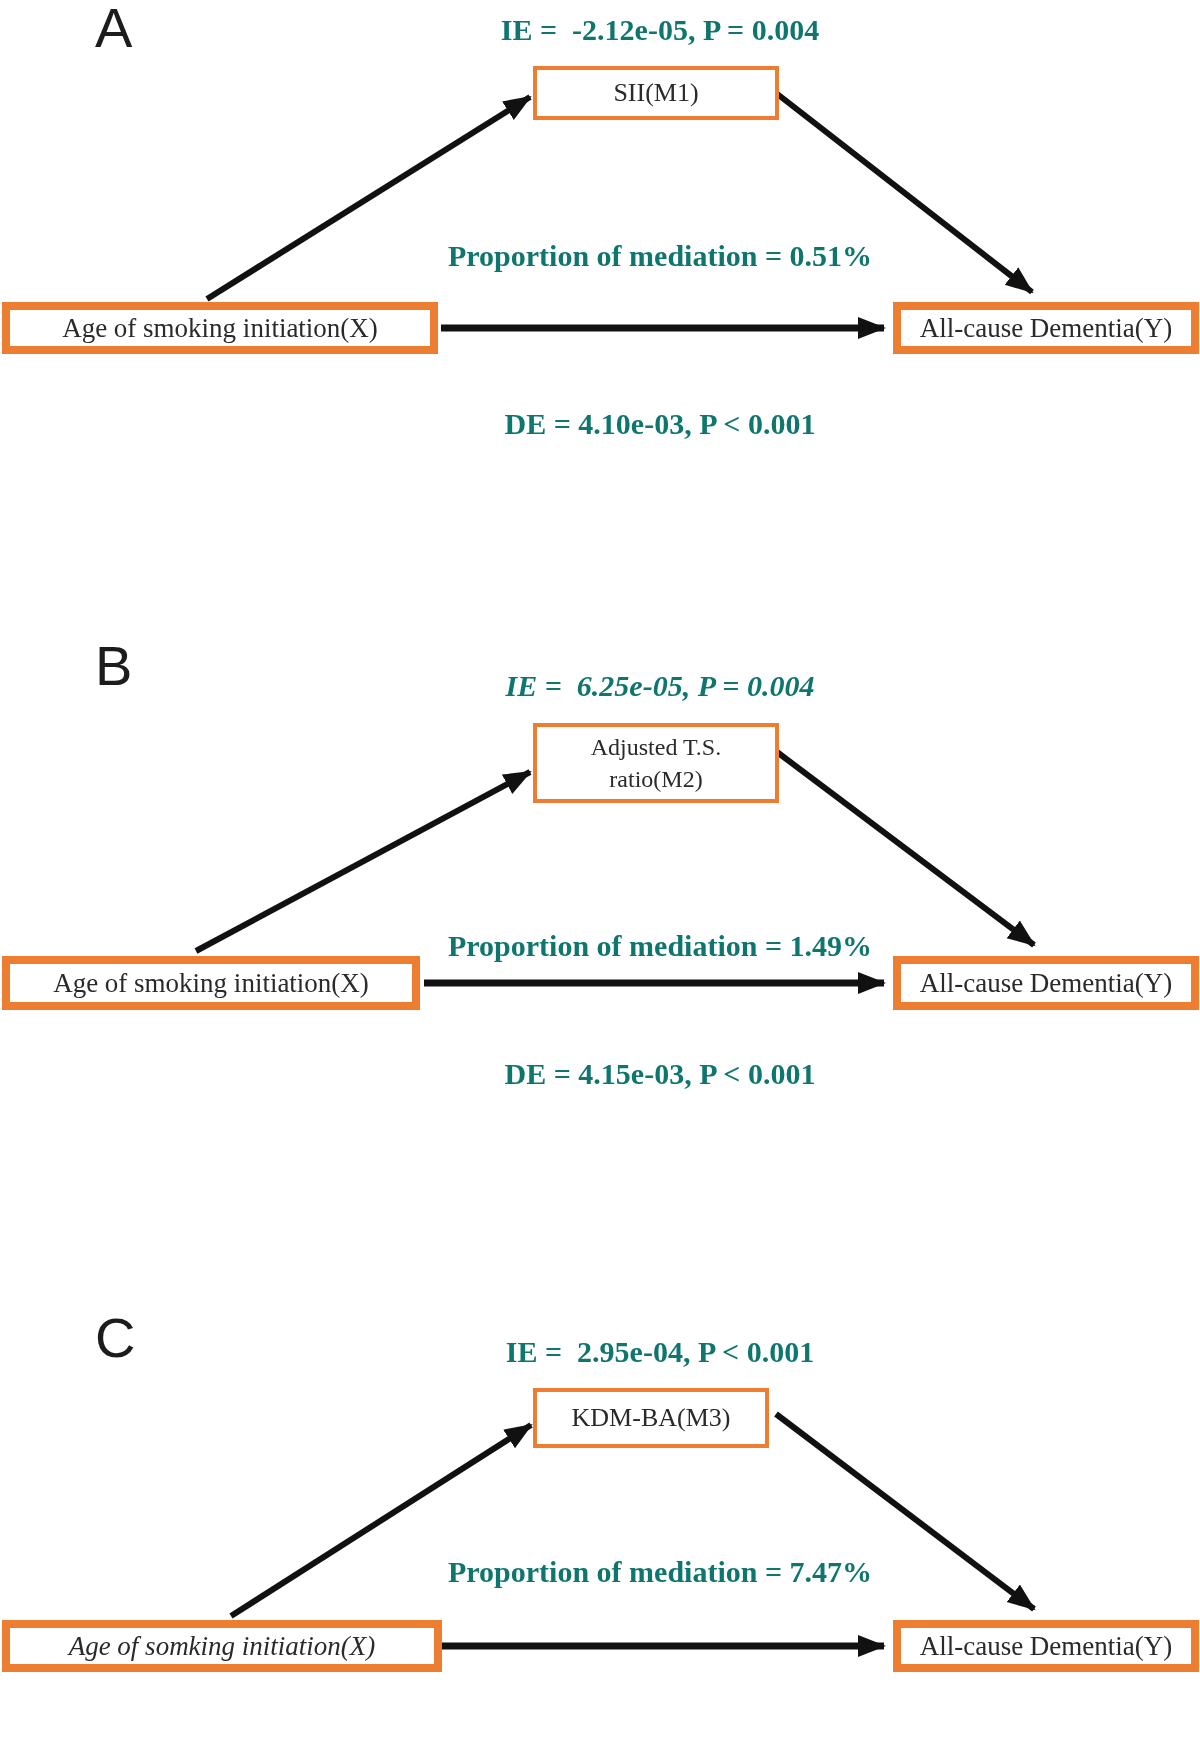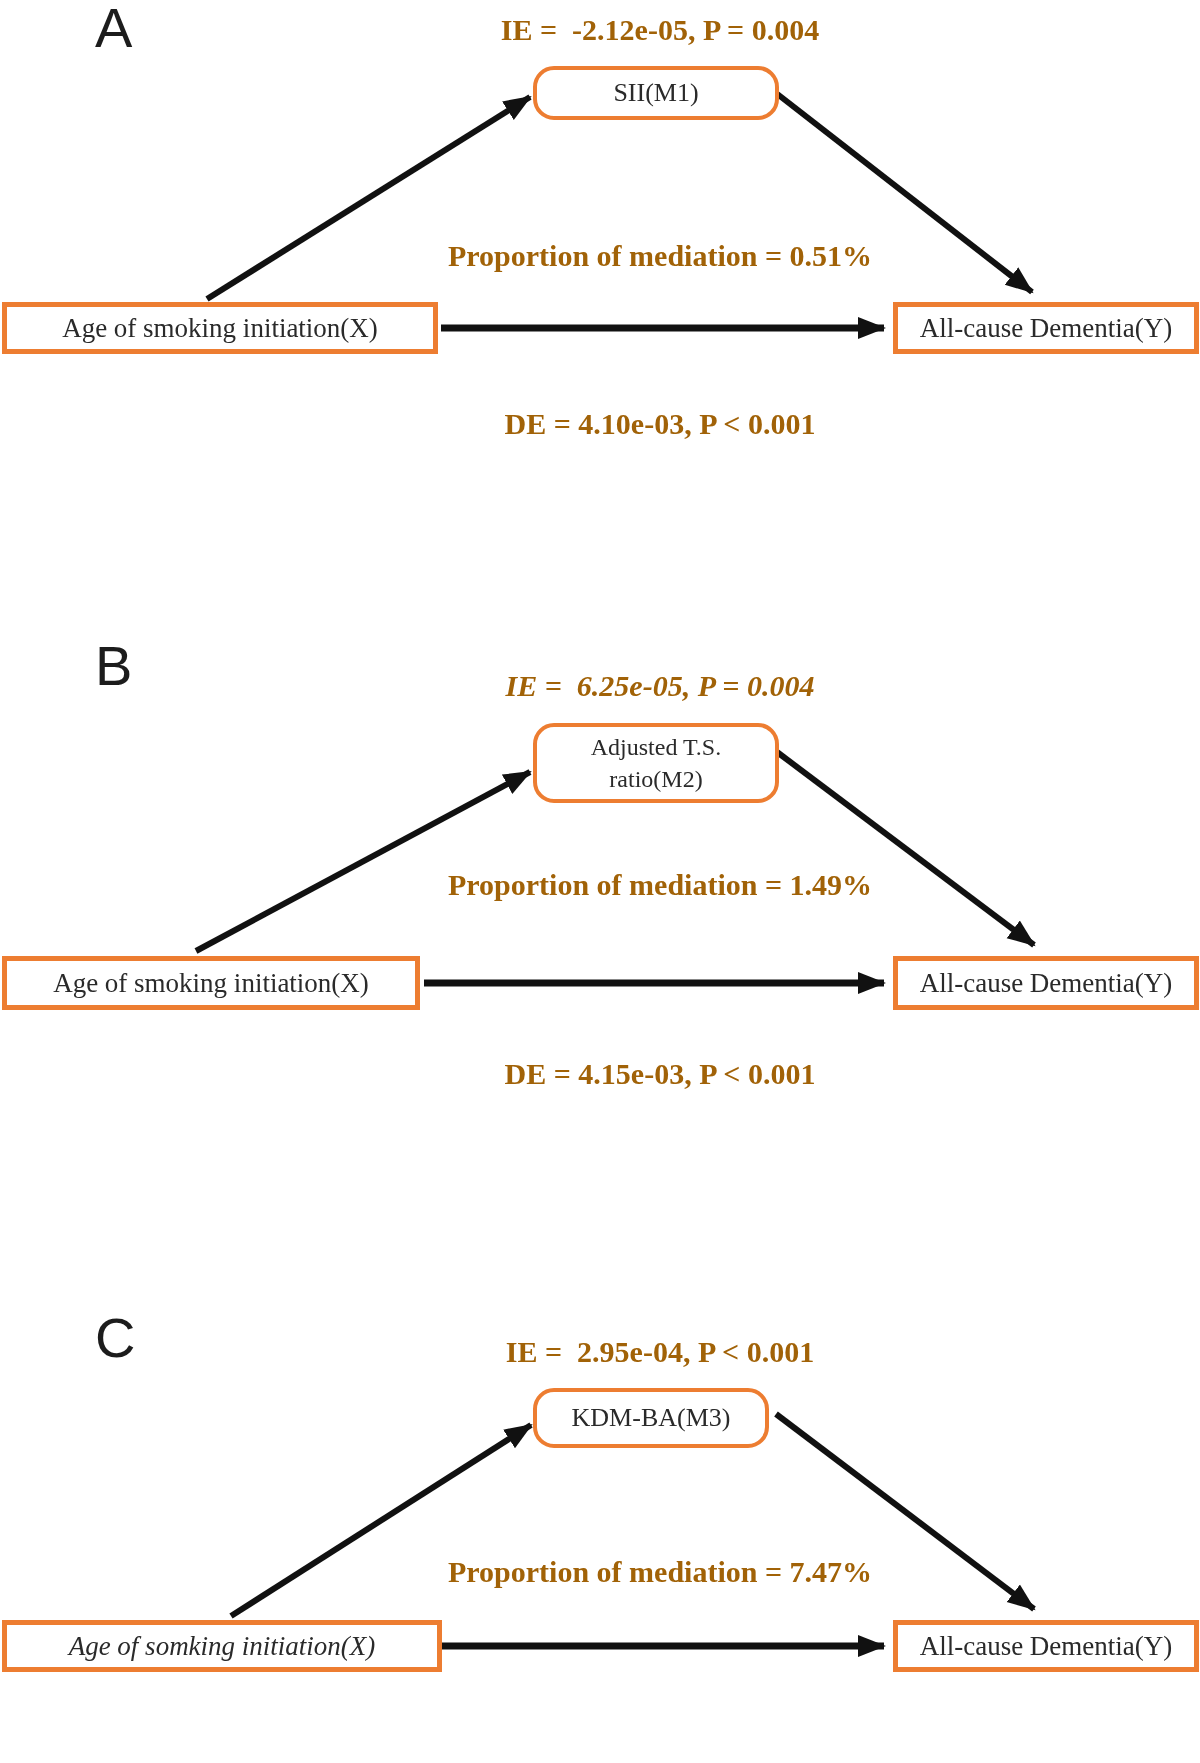--- a/index.html
+++ b/index.html
@@ -22,51 +22,51 @@
     color:#1c1c1c;
   }
   .stat{
     position:absolute;
     left:310px;
     width:700px;
     text-align:center;
     font-weight:bold;
     font-size:30px;
     line-height:36px;
-    color:#a16207;
+    color:#0f766e;
     white-space:pre;
   }
   .obox{
     position:absolute;
     box-sizing:border-box;
-    border:5px solid #000000;
+    border:8px solid #000000;
     background:#ffffff;
     display:flex;
     flex-direction:column;
     align-items:center;
     justify-content:center;
     text-align:center;
     color:#2a2a2a;
   }
-  .mbox{border-width:4px;border-radius:21px;}
+  .mbox{border-width:4px;}
   .mline{display:block;}
   .mline:empty{display:none;}
   
   #pA-label{top:0px;}
   #pA-ie{top:12px;}
   #pA-med{left:533px;top:66px;width:246px;height:54px;font-size:26px;}
   #pA-prop{top:238px;}
   #pA-x{left:2px;top:302px;width:436px;height:52px;font-size:27px;}
   #pA-y{left:893px;top:302px;width:306px;height:52px;font-size:27px;}
   #pA-de{top:406px;}
   
   #pB-label{top:638px;}
   #pB-ie{top:668px;font-style:italic;}
   #pB-med{left:533px;top:723px;width:246px;height:80px;font-size:24px;line-height:32px;}
-  #pB-prop{top:867px;}
+  #pB-prop{top:928px;}
   #pB-x{left:2px;top:956px;width:418px;height:54px;font-size:27px;}
   #pB-y{left:893px;top:956px;width:306px;height:54px;font-size:27px;}
   #pB-de{top:1056px;}
   
   #pC-label{top:1310px;}
   #pC-ie{top:1334px;}
   #pC-med{left:533px;top:1388px;width:236px;height:60px;font-size:26px;}
   #pC-prop{top:1554px;}
   #pC-x{left:2px;top:1620px;width:440px;height:52px;font-size:27px;font-style:italic;}
   #pC-y{left:893px;top:1620px;width:306px;height:52px;font-size:27px;}

